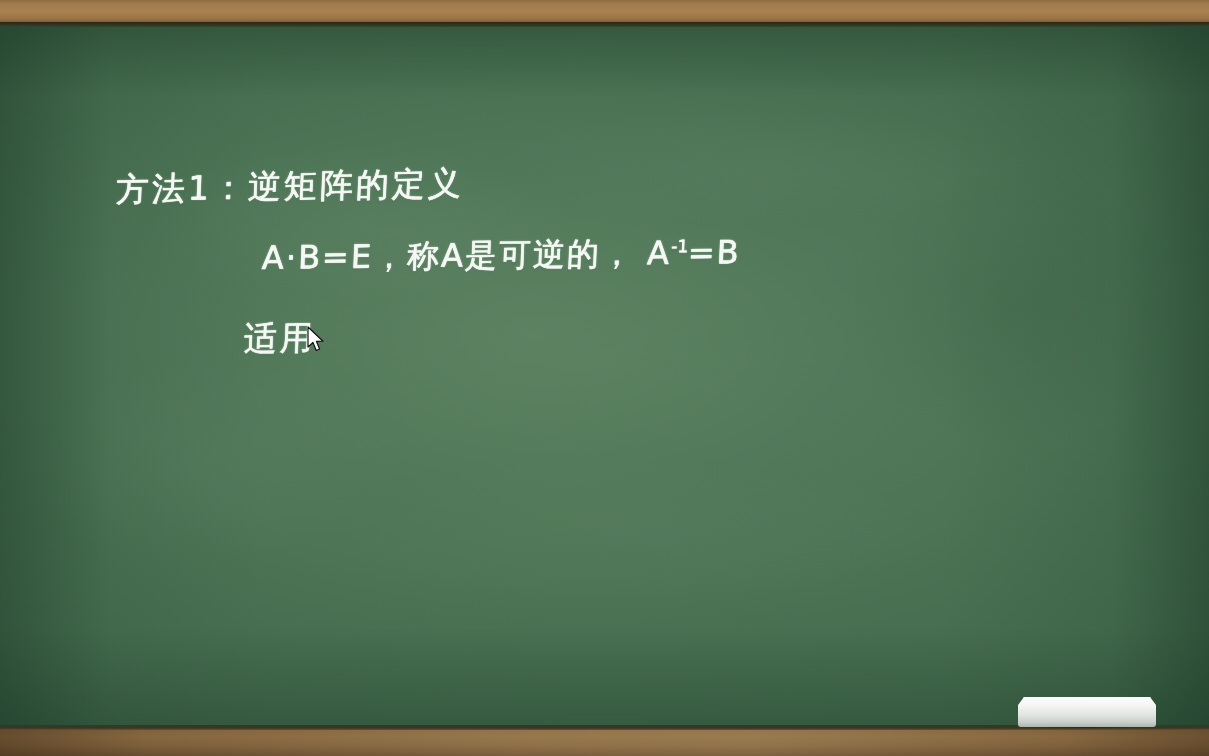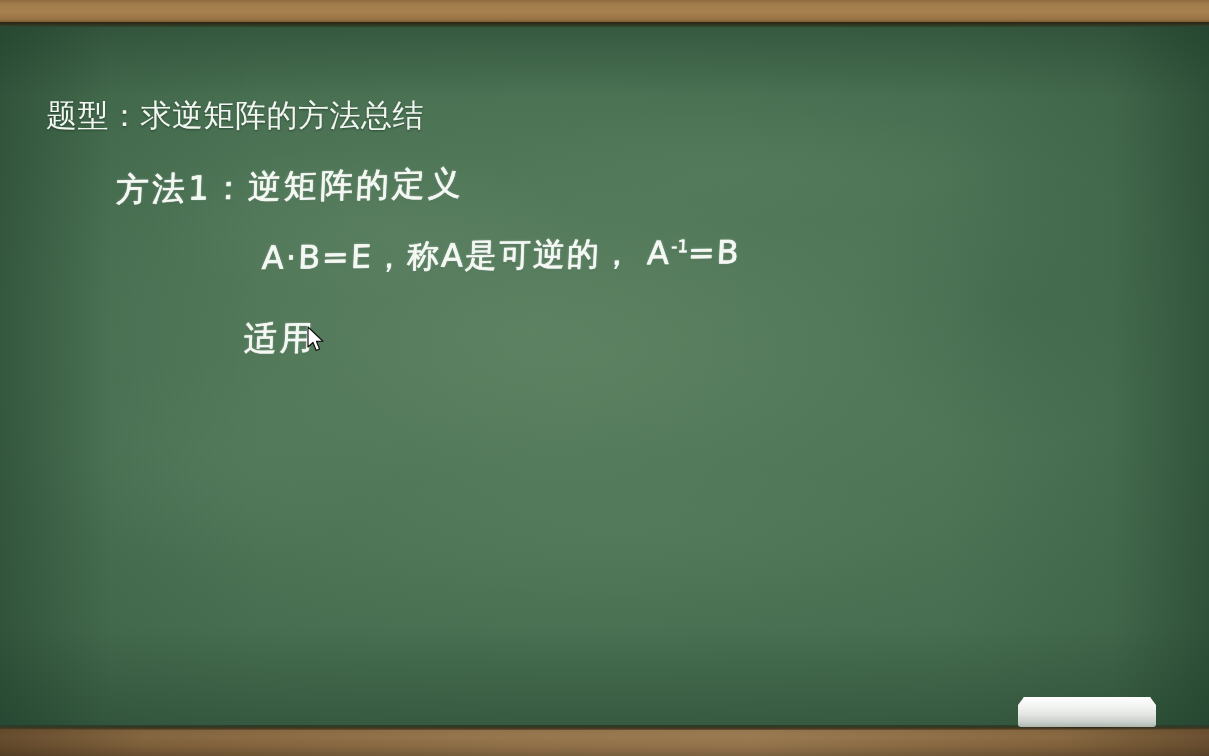--- a/index.html
+++ b/index.html
@@ -231,21 +231,20 @@
 
   <div id="frame-top"></div>
   <div id="frame-top-shadow"></div>
 
   <div id="board">
     <div id="board-dust"></div>
     <div id="board-vignette"></div>
 
     <div id="board-content">
 
-      <div class="printed-title">题型：求逆矩阵的方法总结</div>
 
       <div class="hand" id="hand-line-1">方法1：逆矩阵的定义</div>
 
       <div class="hand" id="hand-line-2"><span>A·B=E，称A是可逆的， A</span><span class="sup">-1</span><span>=B</span></div>
 
       <div class="hand" id="hand-line-3">适用</div>
 
       <svg id="cursor" viewBox="0 0 20 28">
         <polygon points="1,1 1,21 6,16.5 9.2,24.5 12.6,23 9.5,15.4 16,15.2" fill="#ffffff" stroke="#111111" stroke-width="1.2" stroke-linejoin="round"></polygon>
       </svg>

